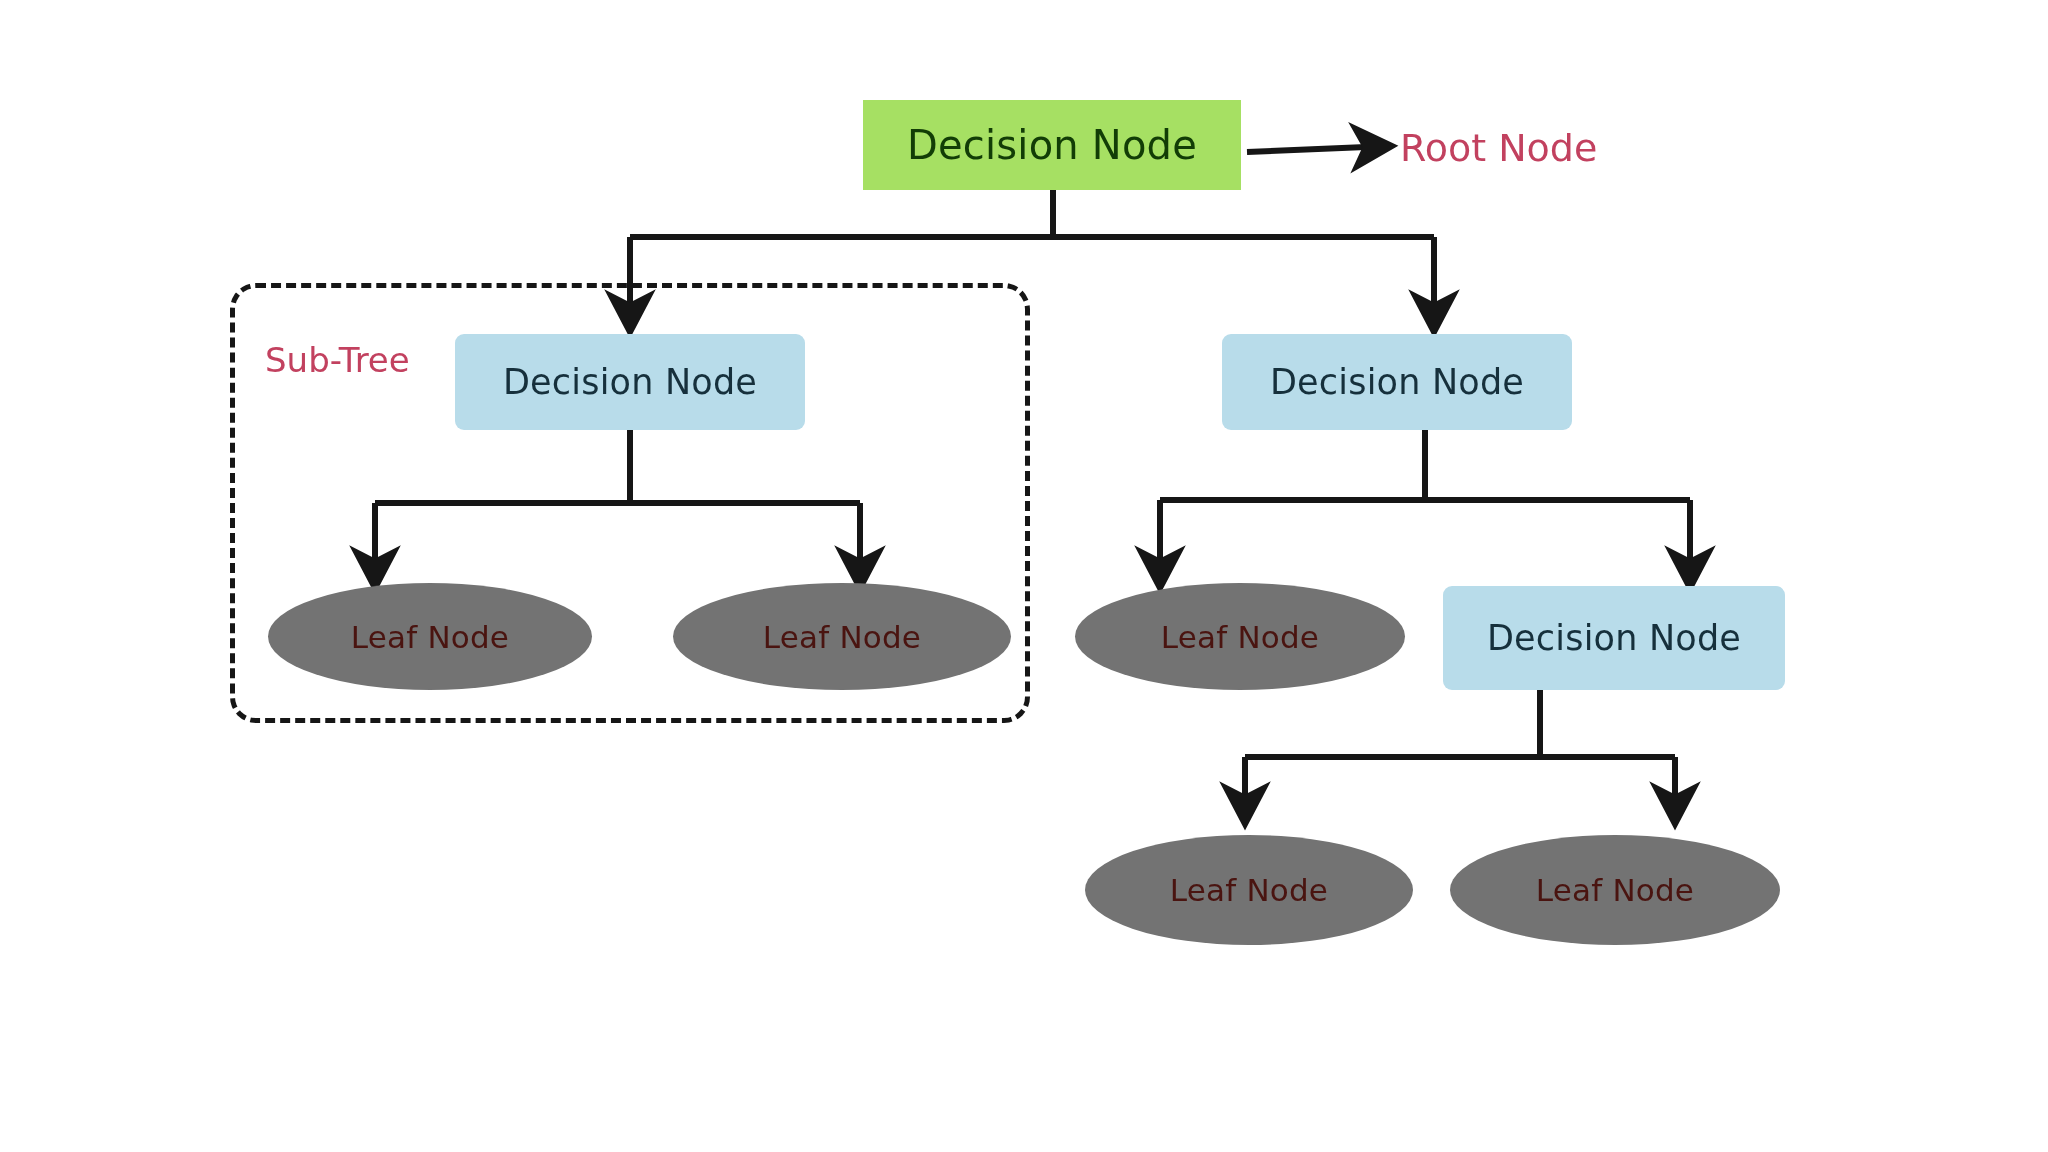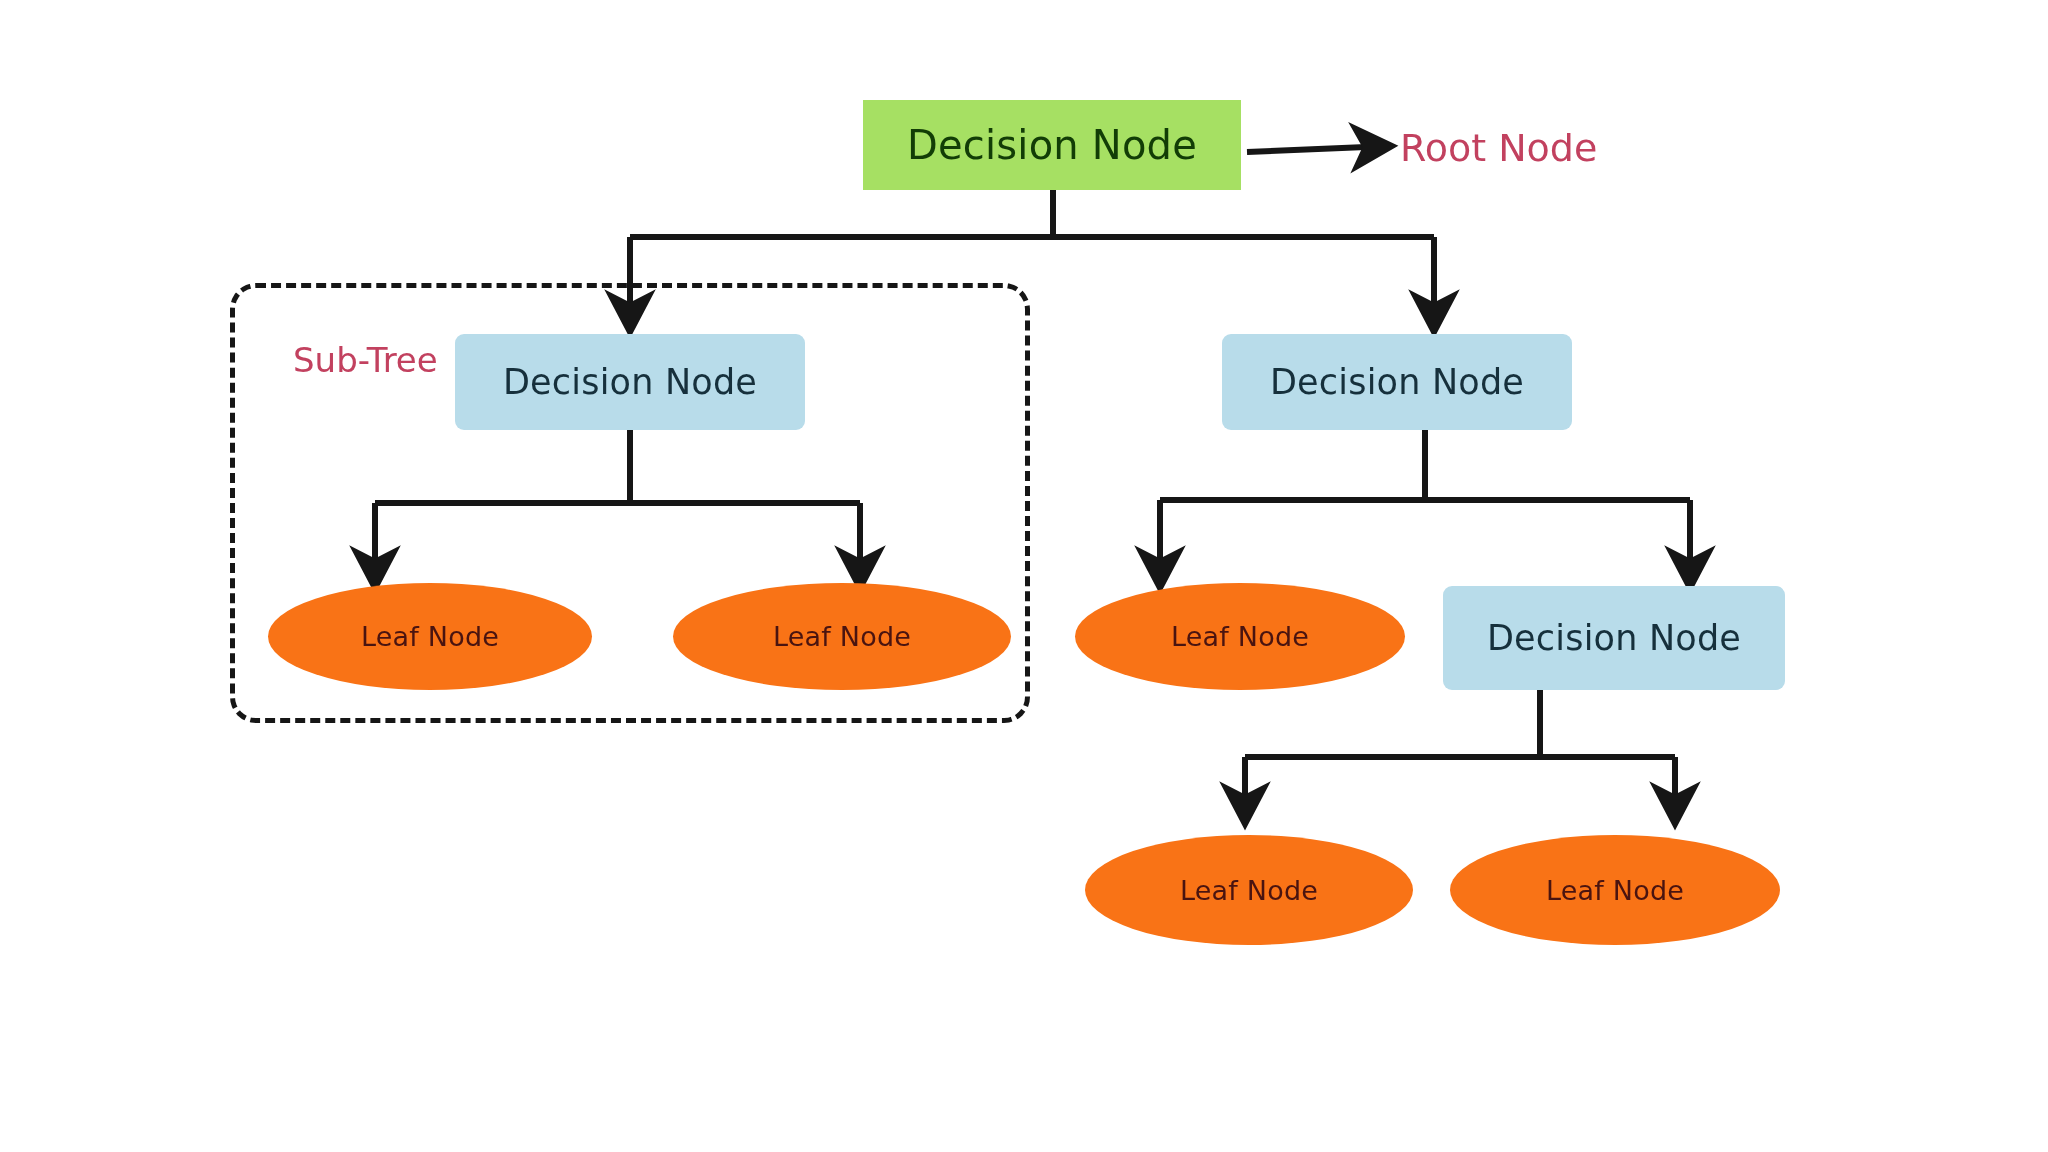--- a/index.html
+++ b/index.html
@@ -45,24 +45,24 @@
 
   .node-decision {
     background: #b8dcea;
     color: #16303c;
     border-radius: 9px;
     font-size: 35px;
     letter-spacing: 0.2px;
   }
 
   .node-leaf {
-    background: #f97316;
+    background: #737373;
     color: #4a1410;
     border-radius: 50%;
-    font-size: 27px;
+    font-size: 31px;
     letter-spacing: 0.2px;
   }
 
   
   .annotation {
     position: absolute;
     color: #c2415f;
     white-space: nowrap;
     z-index: 4;
   }
@@ -119,21 +119,21 @@
     <line x1="1540" y1="690" x2="1540" y2="757" stroke="#161616" stroke-width="6"></line>
     <line x1="1245" y1="757" x2="1675" y2="757" stroke="#161616" stroke-width="6"></line>
     <line x1="1245" y1="757" x2="1245" y2="822" stroke="#161616" stroke-width="6" marker-end="url(#arrowhead)"></line>
     <line x1="1675" y1="757" x2="1675" y2="822" stroke="#161616" stroke-width="6" marker-end="url(#arrowhead)"></line>
   </svg>
 
   <div class="node node-root" style="left:863px; top:100px; width:378px; height:90px;">Decision Node</div>
 
   <div class="annotation ann-root-node" style="left:1400px; top:126px;">Root Node</div>
 
-  <div class="annotation ann-sub-tree" style="left:265px; top:340px;margin-left:28px;">Sub-Tree</div>
+  <div class="annotation ann-sub-tree" style="left:265px; top:340px;">Sub-Tree</div>
 
   <div class="node node-decision" style="left:455px; top:334px; width:350px; height:96px;">Decision Node</div>
 
   <div class="node node-decision" style="left:1222px; top:334px; width:350px; height:96px;">Decision Node</div>
 
   <div class="node node-leaf" style="left:268px; top:583px; width:324px; height:107px;">Leaf Node</div>
 
   <div class="node node-leaf" style="left:673px; top:583px; width:338px; height:107px;">Leaf Node</div>
 
   <div class="node node-leaf" style="left:1075px; top:583px; width:330px; height:107px;">Leaf Node</div>

